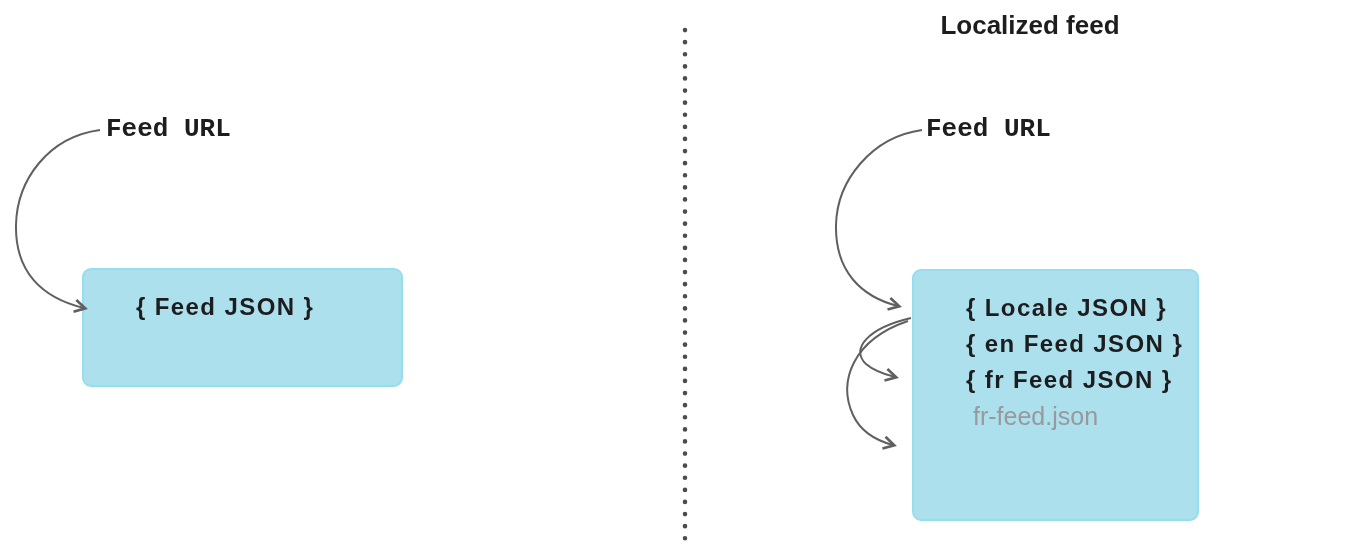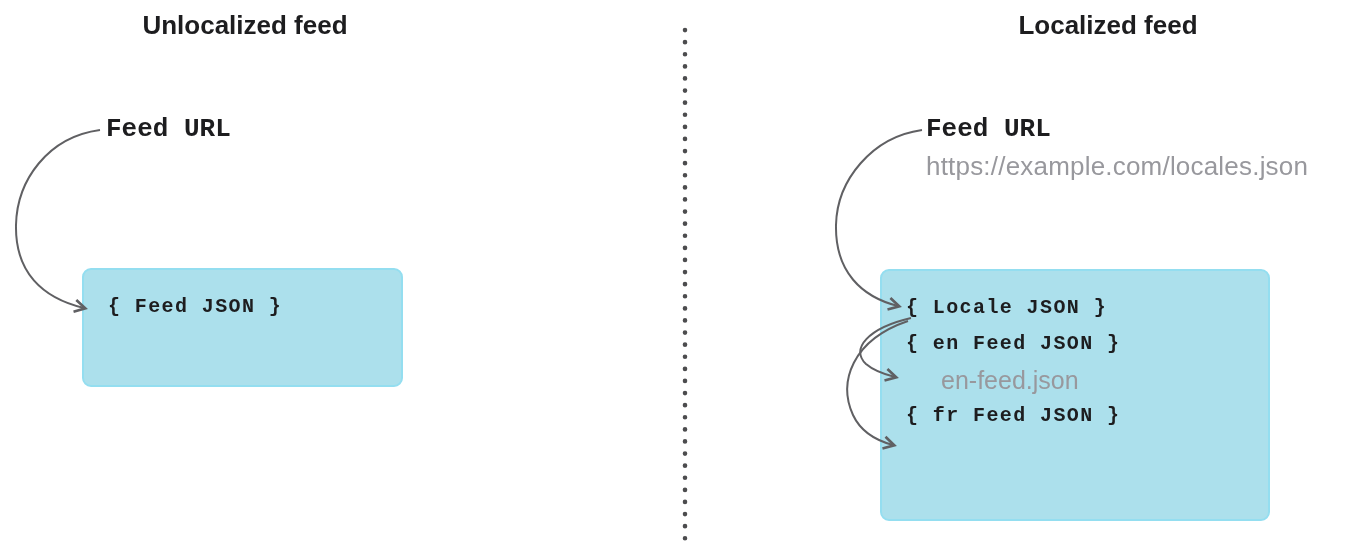--- a/index.html
+++ b/index.html
@@ -36,21 +36,21 @@
   .panel-title {
     position: absolute;
     top: 10px;
     font-size: 26px;
     font-weight: bold;
     color: var(--text-primary);
     text-align: center;
     z-index: 2;
   }
   .title-left { left: 20px; width: 450px; }
-  .title-right { left: 908px; width: 400px; }
+  .title-right { left: 830px; width: 400px; }
   .feed-url-label {
     position: absolute;
     top: 114px;
     font-size: 26px;
     font-weight: bold;
     color: var(--text-primary);
     z-index: 2;
     font-family: Liberation Mono, monospace;
   }
   .feed-url-value {
@@ -65,29 +65,30 @@
   .url-right { left: 926px; }
   .json-box {
     position: absolute;
     background: var(--box-fill);
     border: 2px solid var(--box-border);
     border-radius: 9px;
     padding: 19px 0 0 24px;
     z-index: 1;
   }
   .box-left { left: 82px; top: 268px; width: 321px; height: 119px; }
-  .box-right { left: 880px; top: 269px; width: 390px; height: 252px; }
+  .box-right { left: 912px; top: 269px; width: 287px; height: 252px; }
   .mono-line {
-    font-family: Liberation Mono, monospace;
-    font-size: 20px;
+    font-family: Liberation Sans, sans-serif;
+    font-size: 24px;
     font-weight: 600;
     letter-spacing: 1.4px;
     color: var(--text-primary);
     line-height: 36px;
     white-space: nowrap;
+    margin-left: 28px;
   }
   .file-line {
     font-size: 25px;
     color: var(--text-secondary);
     line-height: 36px;
     padding-left: 35px;
     white-space: nowrap;
   }
 </style>
 </head>
@@ -106,43 +107,41 @@
 
     <path d="M 100 130 C 48 137, 17 180, 16 225 C 15 272, 42 298, 84 308" marker-end="url(#arrowhead)"></path>
 
     <path d="M 922 130 C 872 137, 837 180, 836 225 C 835 272, 862 297, 898 306" marker-end="url(#arrowhead)"></path>
 
     <path d="M 911 318 C 868 328, 850 349, 866 364 C 873 370, 883 374, 895 377" marker-end="url(#arrowhead)"></path>
 
     <path d="M 908 321 C 852 340, 838 382, 853 415 C 860 430, 874 440, 893 445" marker-end="url(#arrowhead)"></path>
   </svg>
 
-  <h2 class="panel-title title-left">Unlocalized feed</h2>
 
   <div class="feed-url-label url-left">Feed URL</div>
 
 
   <div class="json-box box-left">
     <div>
       <div class="mono-line">{ Feed JSON }</div>
     </div>
   </div>
 
   <h2 class="panel-title title-right">Localized feed</h2>
 
   <div class="feed-url-label url-right">Feed URL</div>
 
-  <div class="feed-url-value url-right">https://example.com/locales.json</div>
 
   <div class="json-box box-right">
     <div>
       <div class="mono-line">{ Locale JSON }</div>
     </div>
     <div>
       <div class="mono-line">{ en Feed JSON }</div>
-      <div class="file-line">en-feed.json</div>
     </div>
     <div>
       <div class="mono-line">{ fr Feed JSON }</div>
+      <div class="file-line">fr-feed.json</div>
     </div>
   </div>
 
 </div>
 
 </body></html>

